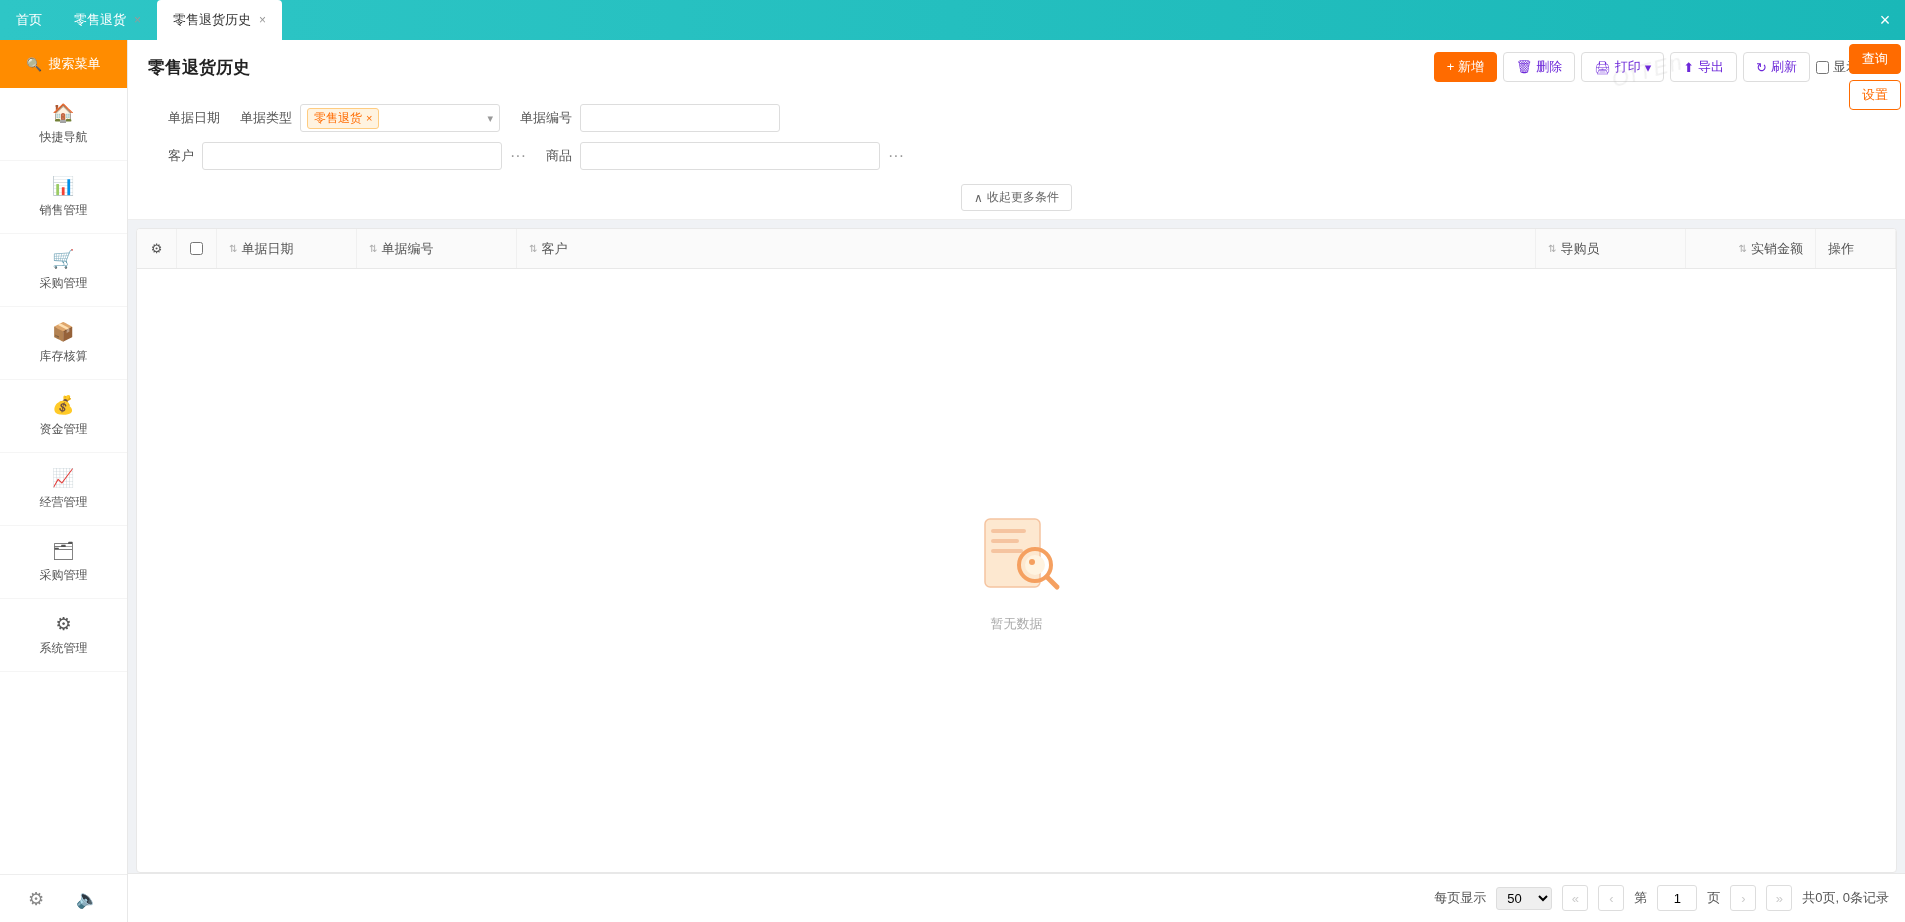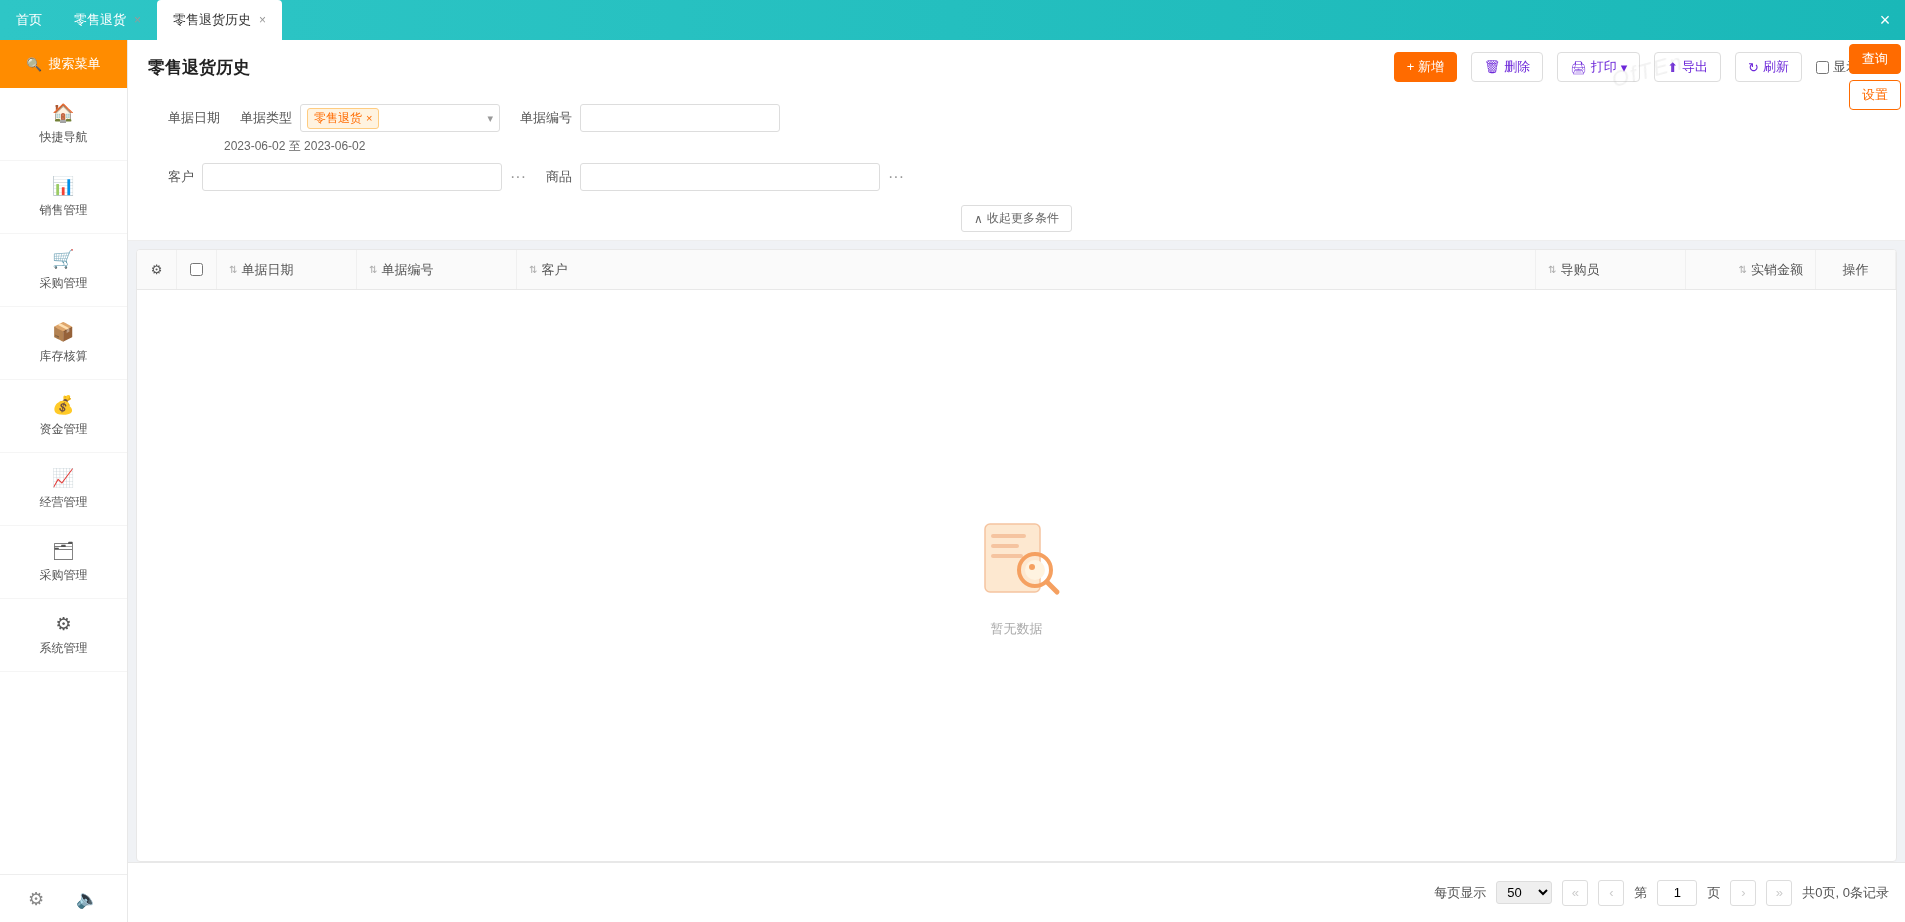--- a/index.html
+++ b/index.html
@@ -137,21 +137,21 @@
       margin-bottom: 12px;
     }
     .page-title {
       font-size: 17px;
       font-weight: bold;
       color: #222;
     }
     .toolbar {
       display: flex;
       align-items: center;
-      gap: 14px;
+      gap: 6px;
     }
     .btn {
       display: flex;
       align-items: center;
       gap: 4px;
       padding: 5px 12px;
       border-radius: 4px;
       font-size: 13px;
       cursor: pointer;
       border: 1px solid #ddd;
@@ -307,21 +307,21 @@
       border-right: 1px solid #f0f0f0;
     }
     .th-sort { font-size: 10px; color: #aaa; cursor: pointer; }
     .th-settings { width: 40px; justify-content: center; }
     .th-check { width: 40px; justify-content: center; }
     .th-date { width: 140px; }
     .th-num { width: 160px; }
     .th-customer { flex: 1; min-width: 180px; }
     .th-guide { width: 150px; }
     .th-amount { width: 130px; justify-content: flex-end; margin-left: auto; }
-    .th-ops { width: 80px; justify-content: center; }
+    .th-ops { width: 80px; }
 
     .table-body {
       flex: 1;
       display: flex;
       flex-direction: column;
       align-items: center;
       justify-content: center;
     }
     .empty-state {
       display: flex;
@@ -333,21 +333,21 @@
       width: 100px;
       height: 90px;
     }
     .empty-text {
       font-size: 13px;
       color: #aaa;
     }
 
     
     .pagination-bar {
-      height: 60px;
+      height: 49px;
       background: #fff;
       border-top: 1px solid #e8e8e8;
       display: flex;
       align-items: center;
       justify-content: flex-end;
       padding: 0 16px;
       gap: 10px;
       flex-shrink: 0;
       font-size: 13px;
       color: #555;
@@ -508,23 +508,20 @@
               <span class="filter-select-arrow">▾</span>
             </div>
           </div>
 
           <div class="filter-item">
             <span class="filter-label">单据编号</span>
             <input class="filter-input" type="text" style="">
           </div>
         </div>
 
-        <div style="padding-left: 56px; margin-top:-6px; margin-bottom:8px;">
-          <span class="date-range">2023-06-02 至 2023-06-02</span>
-        </div>
         <div class="filter-row">
 
           <div class="filter-item">
             <span class="filter-label">客户</span>
             <input class="filter-input" type="text" style="width: 300px;">
             <span class="ellipsis-btn">···</span>
           </div>
 
           <div class="filter-item">
             <span class="filter-label">商品</span>

